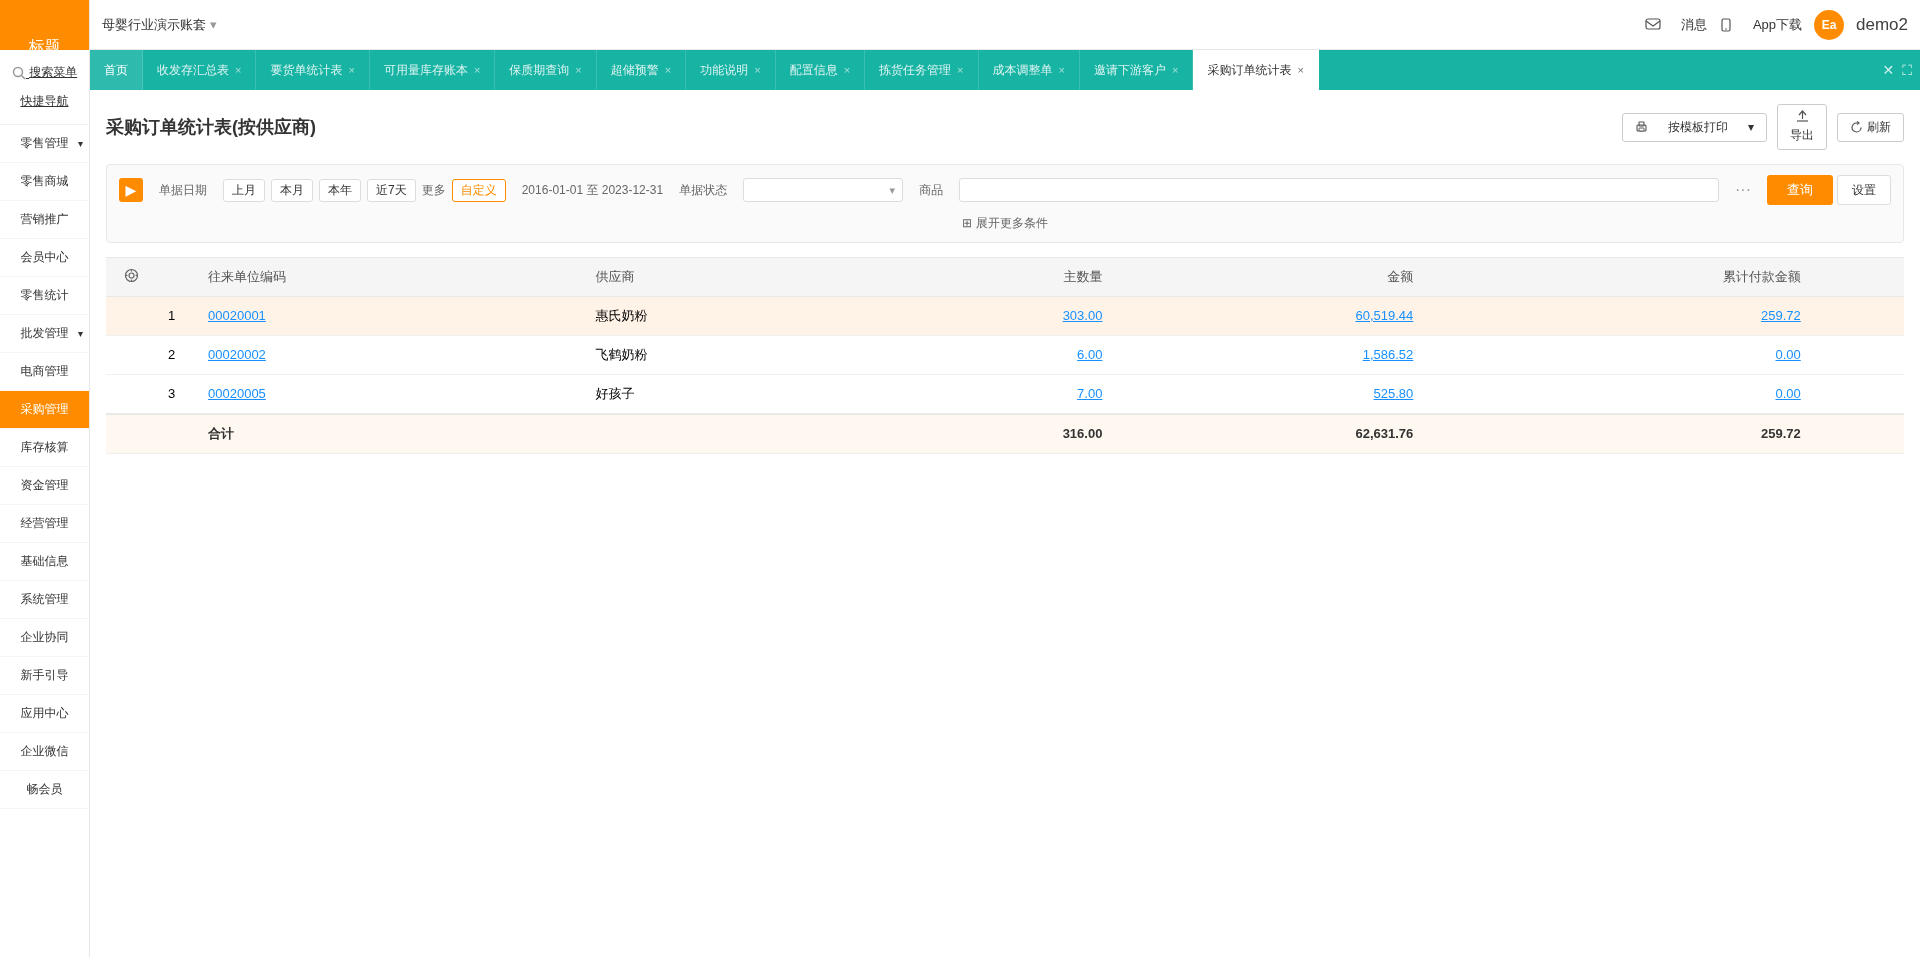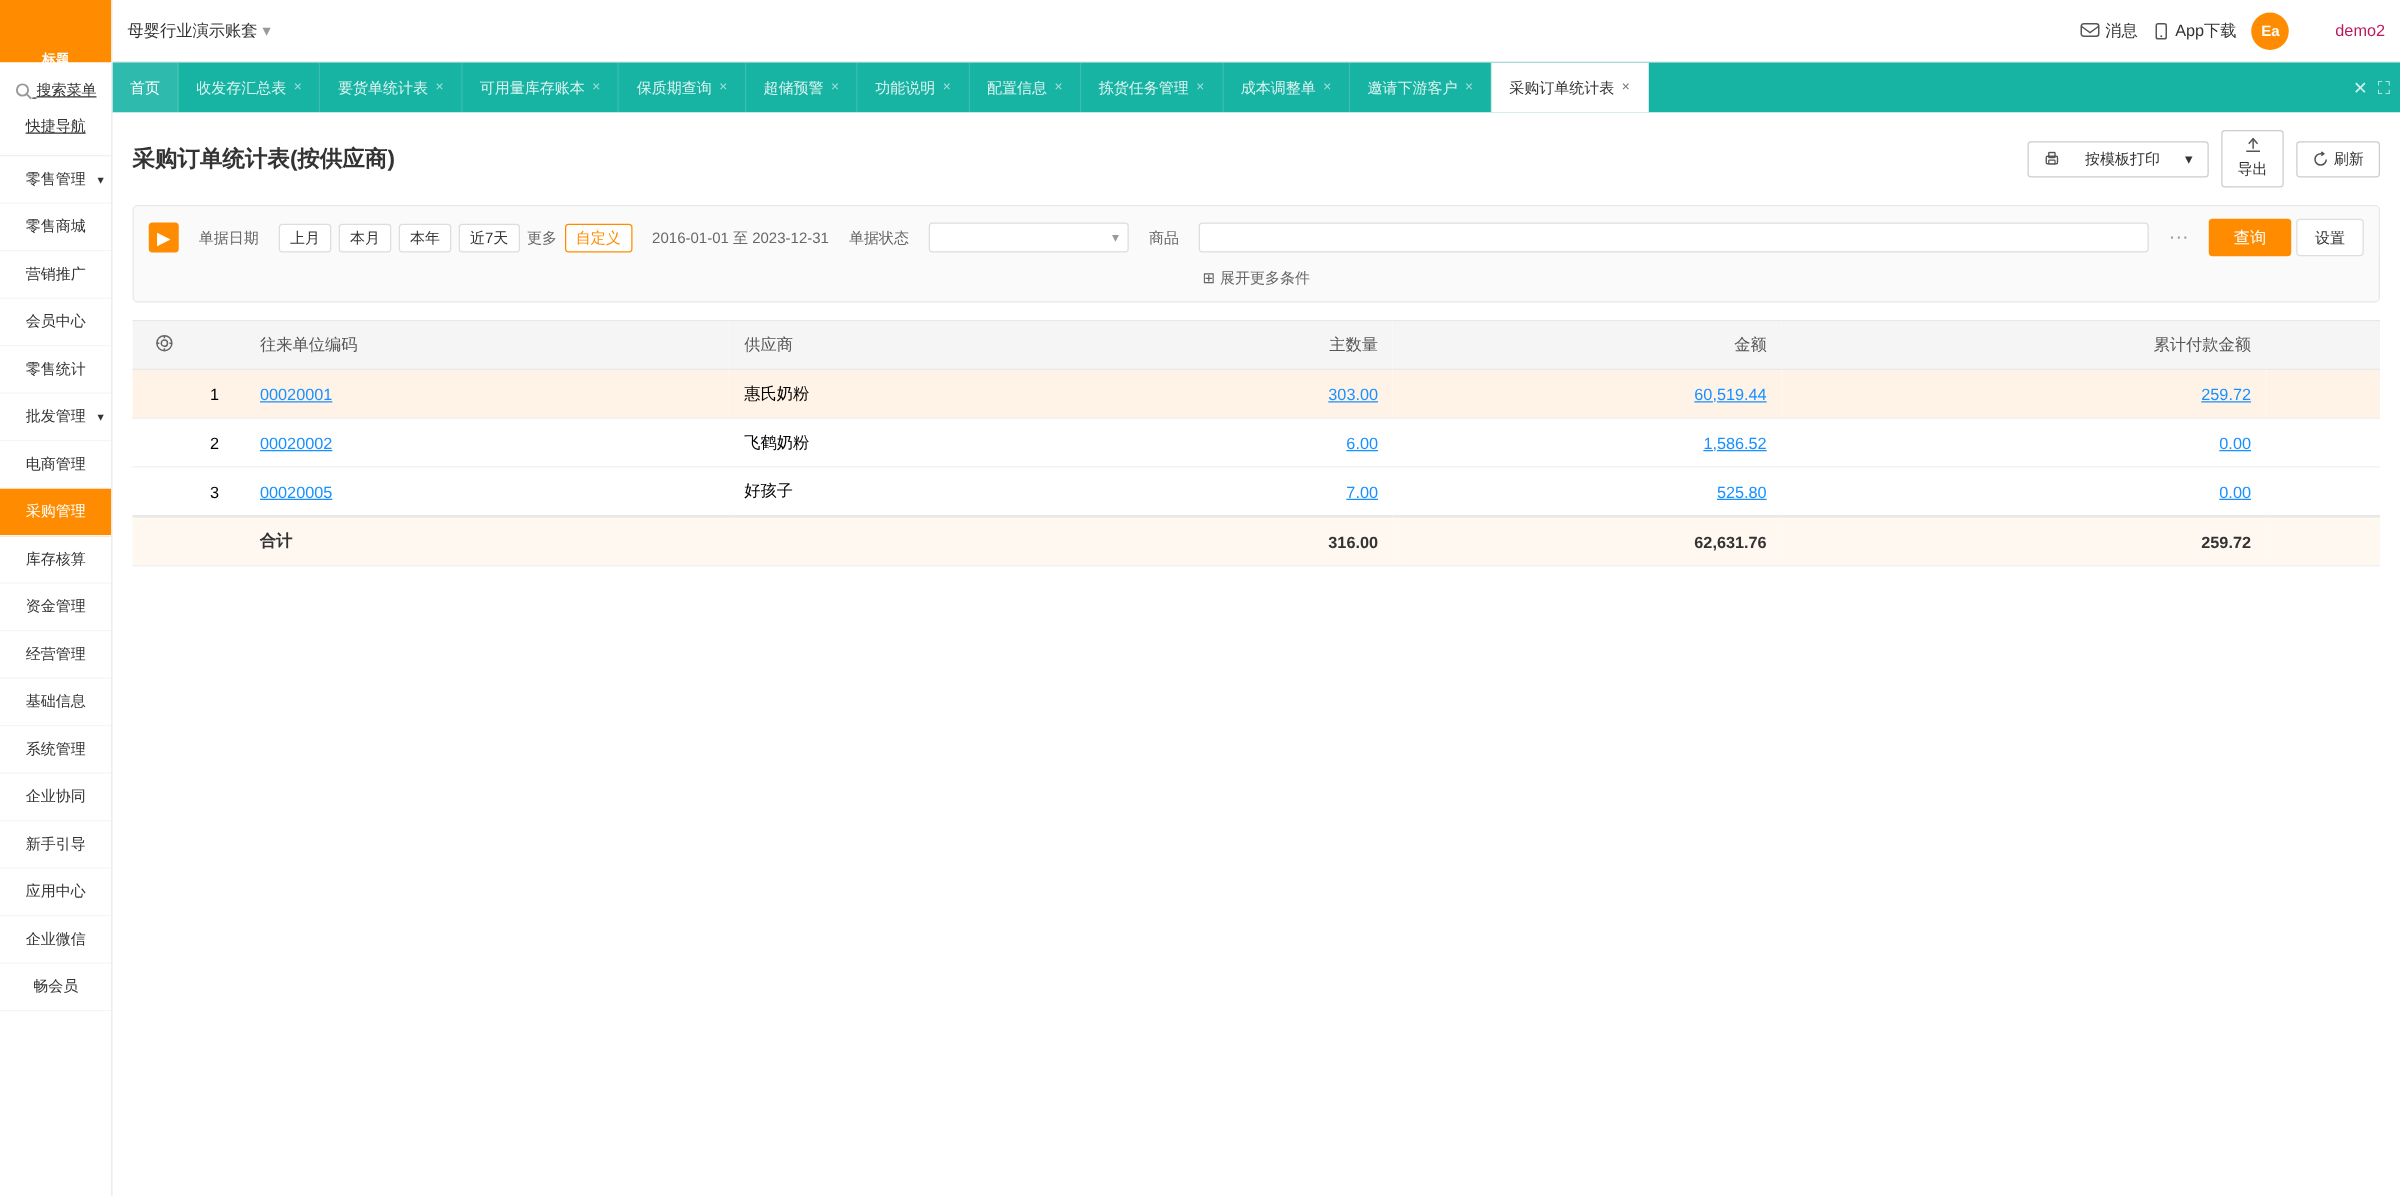--- a/index.html
+++ b/index.html
@@ -19,22 +19,22 @@
       background: #ff8c00;
       height: 50px;
       display: flex;
       align-items: center;
       justify-content: center;
       flex-direction: column;
       gap: 2px;
     }
     .sidebar-logo-text {
       color: #fff;
-      font-size: 11px;
-      font-weight: bold;
+      font-size: 16px;
+      font-weight: normal;
       margin-top: 42px;
     }
     .sidebar-logo-icon {
       width: 28px;
       height: 28px;
     }
     .sidebar-search {
       padding: 8px 6px;
       background: #fff;
       border-bottom: 1px solid #f0f0f0;
@@ -99,21 +99,21 @@
     }
     .top-bar-spacer { flex: 1; }
     .top-bar-actions {
       display: flex;
       align-items: center;
       gap: 12px;
     }
     .top-bar-btn {
       display: flex;
       align-items: center;
-      gap: 4px;
+      gap: 20px;
       font-size: 13px;
       color: #333;
       cursor: pointer;
     }
     .user-avatar {
       width: 30px;
       height: 30px;
       border-radius: 50%;
       background: #ff8c00;
       display: flex;
@@ -492,21 +492,21 @@
       <div class="top-bar-btn">
         <svg width="14" height="14" viewBox="0 0 14 14">
           <rect x="3" y="1" width="8" height="12" rx="1.5" stroke="#555" stroke-width="1.2" fill="none"></rect>
           <circle cx="7" cy="11" r="0.8" fill="#555"></circle>
         </svg>
         <span>App下载</span>
       </div>
       <div class="user-avatar">
         <span>Ea</span>
       </div>
-      <span style="font-size:13px;color:#be185d;margin-left:25px;">demo2</span>
+      <span style="font-size:17px;color:#404040;">demo2</span>
     </div>
   </div>
 
   <div class="tab-bar">
     <div id="tabs-container" style="display:flex;align-items:stretch;">
         <div class="tab-item home-tab">
           <span>首页</span>
         </div>
         <div class="tab-item">
           <span>收发存汇总表</span>

